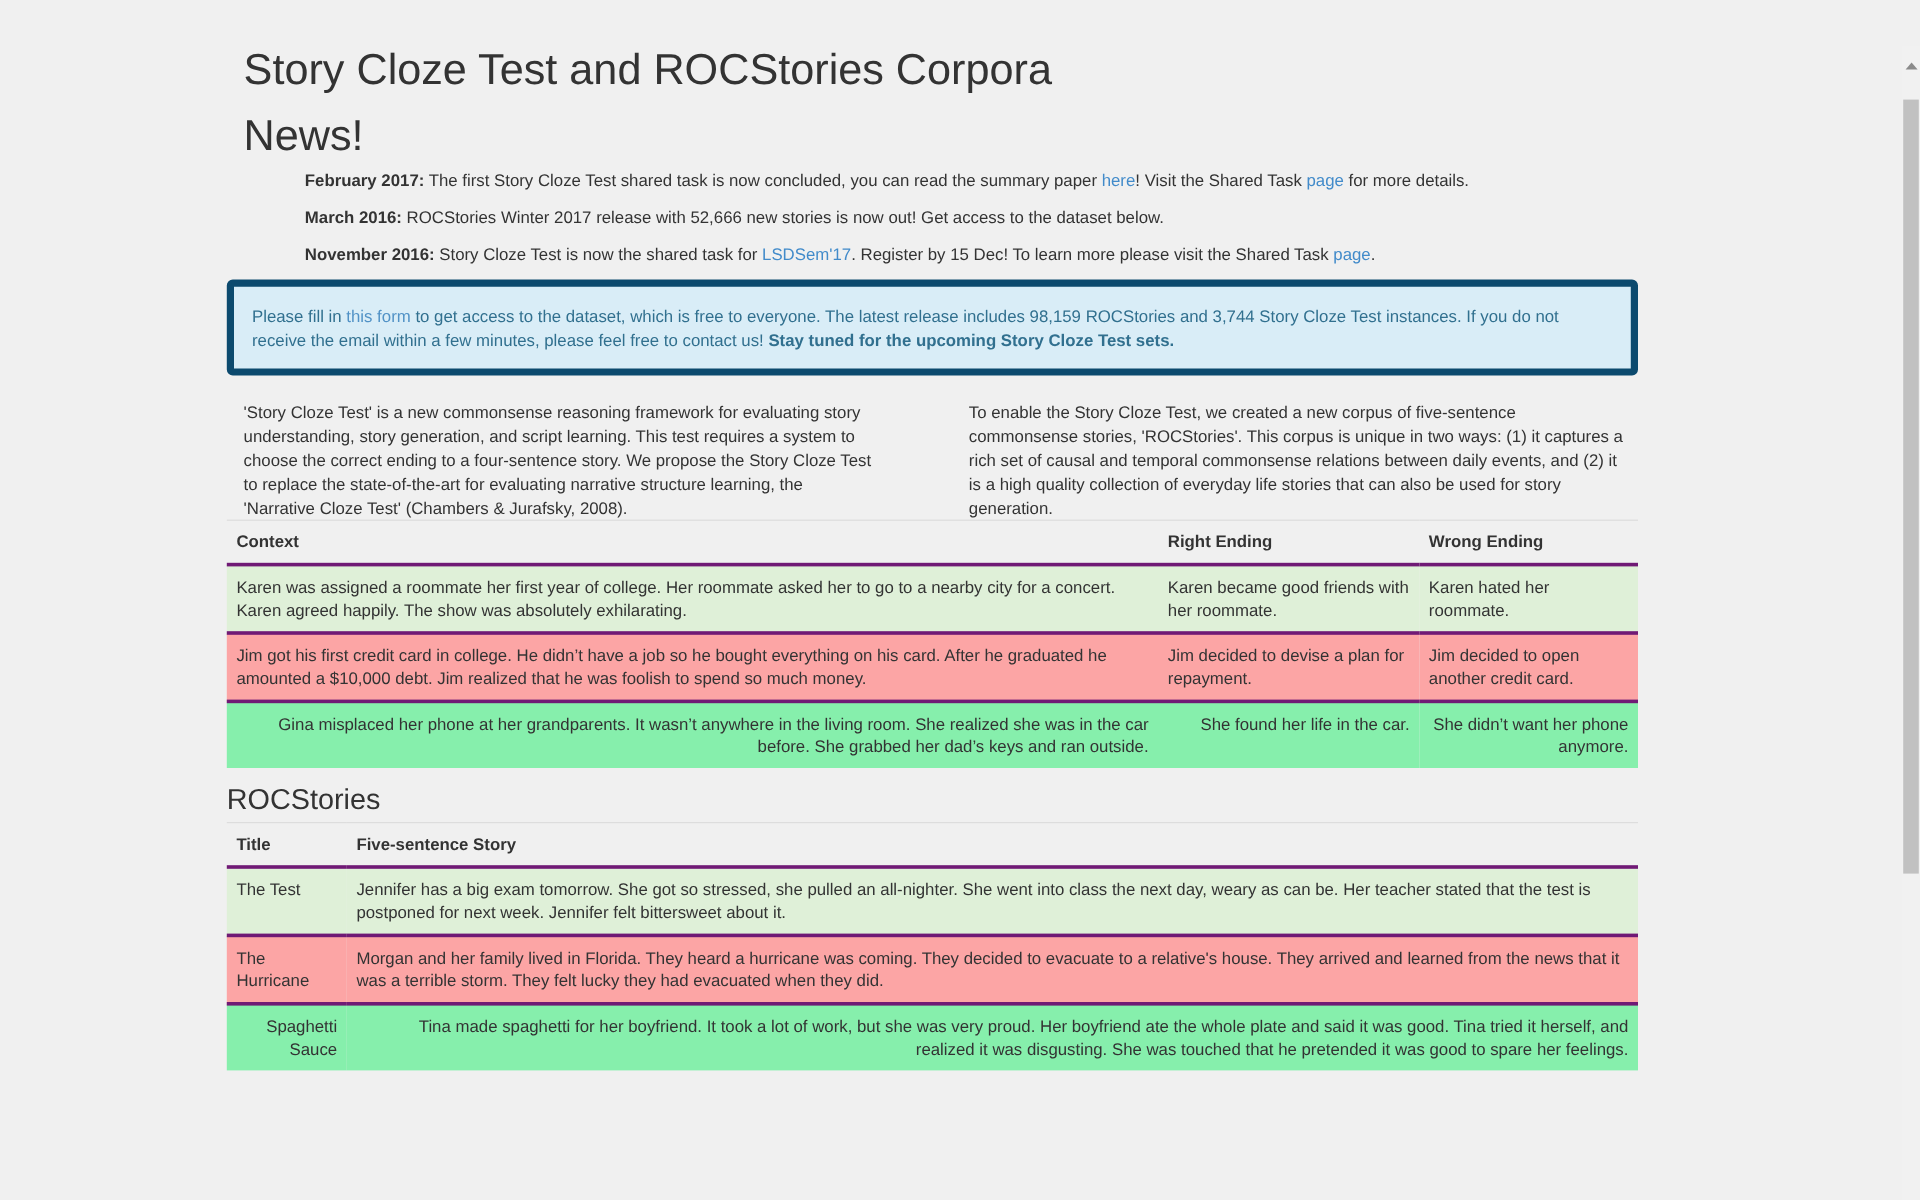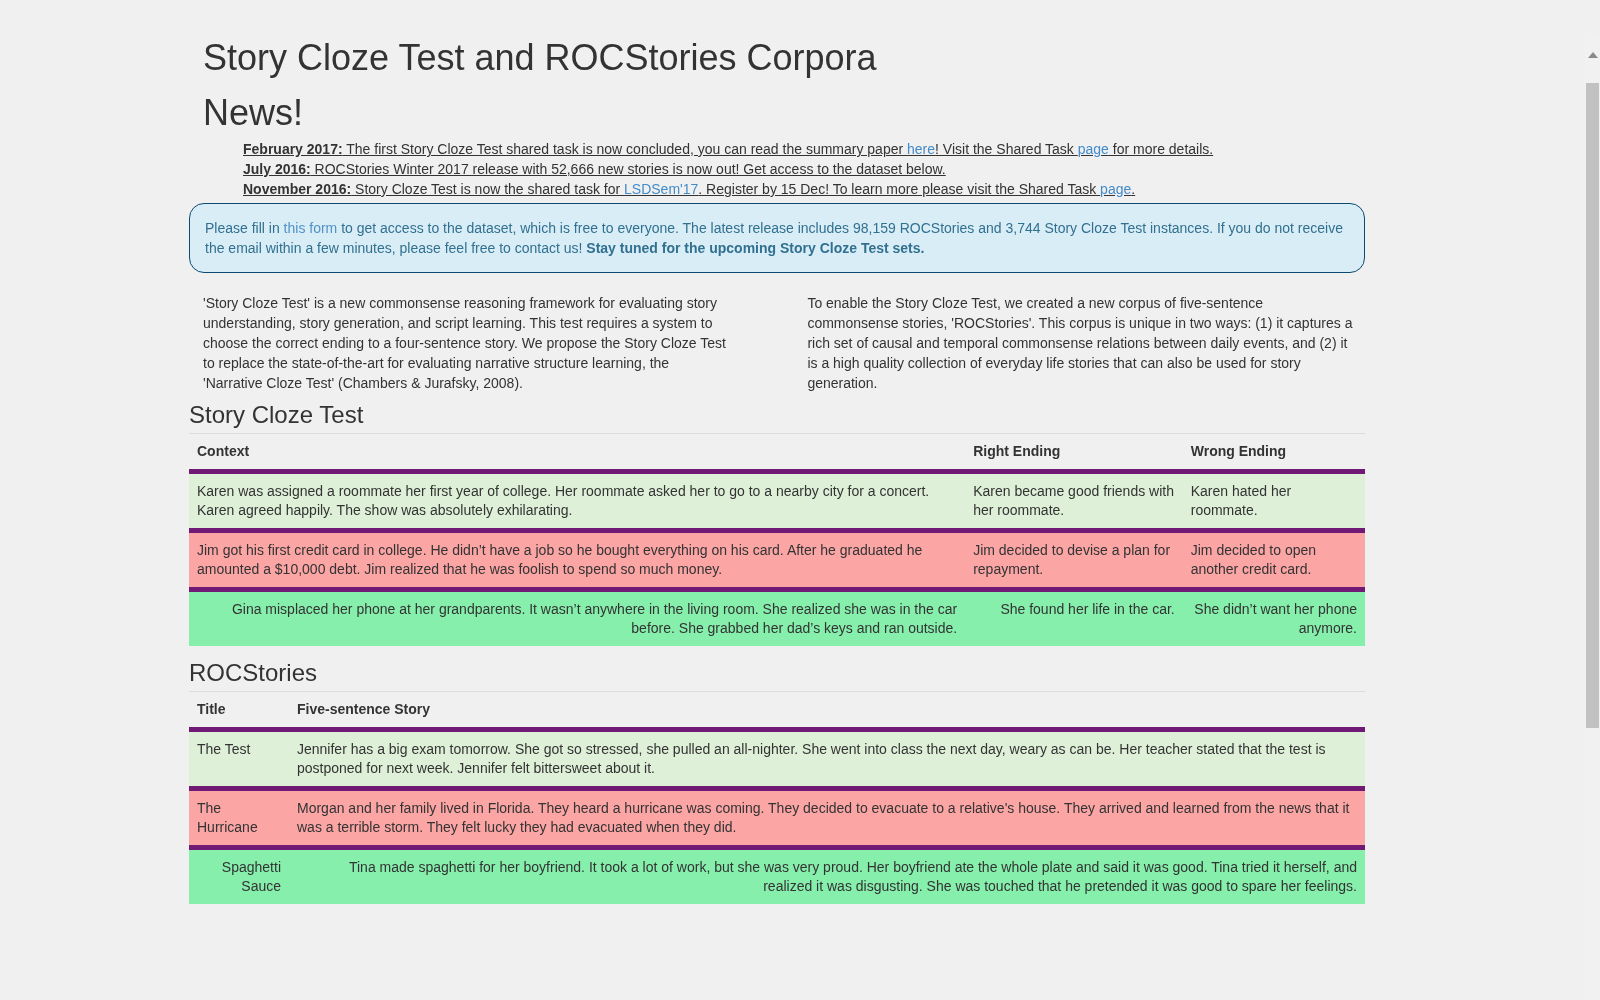--- a/index.html
+++ b/index.html
@@ -46,33 +46,33 @@
     font-weight: 500;
     margin: 9px 0 5px 0;
     color: #333;
   }
 
   ul.news-list {
     list-style: none;
     margin: 10px 0 4px 0;
     padding-left: 40px;
   }
-  ul.news-list li { margin: 0; text-decoration: underline; }
+  ul.news-list li { margin: 11px; }
 
   a.link {
     color: #428bca;
     text-decoration: none;
     cursor: pointer;
   }
 
   .alert-info {
     background-color: #d9edf7;
-    border: 1px solid #0c4a6e;
+    border: 6px solid #0c4a6e;
     color: #31708f;
-    border-radius: 15px;
+    border-radius: 5px;
     padding: 14px 15px;
     margin-bottom: 20px;
   }
   .alert-info a.link { color: #5192c6; }
 
   .cols {
     display: flex;
     margin: 16px 0 0 0;
     gap: 42px;
   }
@@ -89,21 +89,21 @@
     border-collapse: collapse;
     margin: 0 0 14px 0;
     border-top: 1px solid #ddd;
   }
   table.example-table th,
   table.example-table td {
     text-align: left;
     vertical-align: top;
     padding: 8px;
     line-height: 19px;
-    border-top: 5px solid #701a75;
+    border-top: 3px solid #701a75;
   }
   table.example-table thead th {
     border-top: 0;
     border-bottom: 2px solid #ddd;
     font-weight: bold;
   }
   tr.success td { background-color: #dff0d8; }
   tr.danger  td { background-color: #fca5a5; }
   tr.info    td { background-color: #86efac; text-align: right; }
 
@@ -139,34 +139,33 @@
 <div class="viewport">
   <div class="container">
 
     <div class="indent">
       <h1 class="page-title">Story Cloze Test and ROCStories Corpora</h1>
 
       <h2 class="section-h2">News!</h2>
 
       <ul class="news-list">
         <li><strong>February 2017:</strong><span> The first Story Cloze Test shared task is now concluded, you can read the summary paper </span><a class="link">here</a><span>! Visit the Shared Task </span><a class="link">page</a><span> for more details.</span></li>
-        <li><strong>July 2016:</strong><span> ROCStories Winter 2017 release with 52,666 new stories is now out! Get access to the dataset below.</span></li>
+        <li><strong>March 2016:</strong><span> ROCStories Winter 2017 release with 52,666 new stories is now out! Get access to the dataset below.</span></li>
         <li><strong>November 2016:</strong><span> Story Cloze Test is now the shared task for </span><a class="link">LSDSem'17</a><span>. Register by 15 Dec! To learn more please visit the Shared Task </span><a class="link">page</a><span>.</span></li>
       </ul>
     </div>
 
     <div class="alert-info"><span>Please fill in </span><a class="link">this form</a><span> to get access to the dataset, which is free to everyone. The latest release includes 98,159 ROCStories and 3,744 Story Cloze Test instances. If you do not receive the email within a few minutes, please feel free to contact us! </span><strong>Stay tuned for the upcoming Story Cloze Test sets.</strong></div>
 
     <div class="cols indent">
       <p class="left-col">'Story Cloze Test' is a new commonsense reasoning framework for evaluating story understanding, story generation, and script learning. This test requires a system to choose the correct ending to a four-sentence story. We propose the Story Cloze Test to replace the state-of-the-art for evaluating narrative structure learning, the 'Narrative Cloze Test' (Chambers &amp; Jurafsky, 2008).</p>
       <p class="right-col">To enable the Story Cloze Test, we created a new corpus of five-sentence commonsense stories, 'ROCStories'. This corpus is unique in two ways: (1) it captures a rich set of causal and temporal commonsense relations between daily events, and (2) it is a high quality collection of everyday life stories that can also be used for story generation.</p>
     </div>
 
 
-    <h3 class="section-h3">Story Cloze Test</h3>
 
     <table class="example-table">
       <colgroup>
         <col style="width:66%">
         <col style="width:18.5%">
         <col style="width:15.5%">
       </colgroup>
       <thead>
         <tr>
           <th>Context</th>

